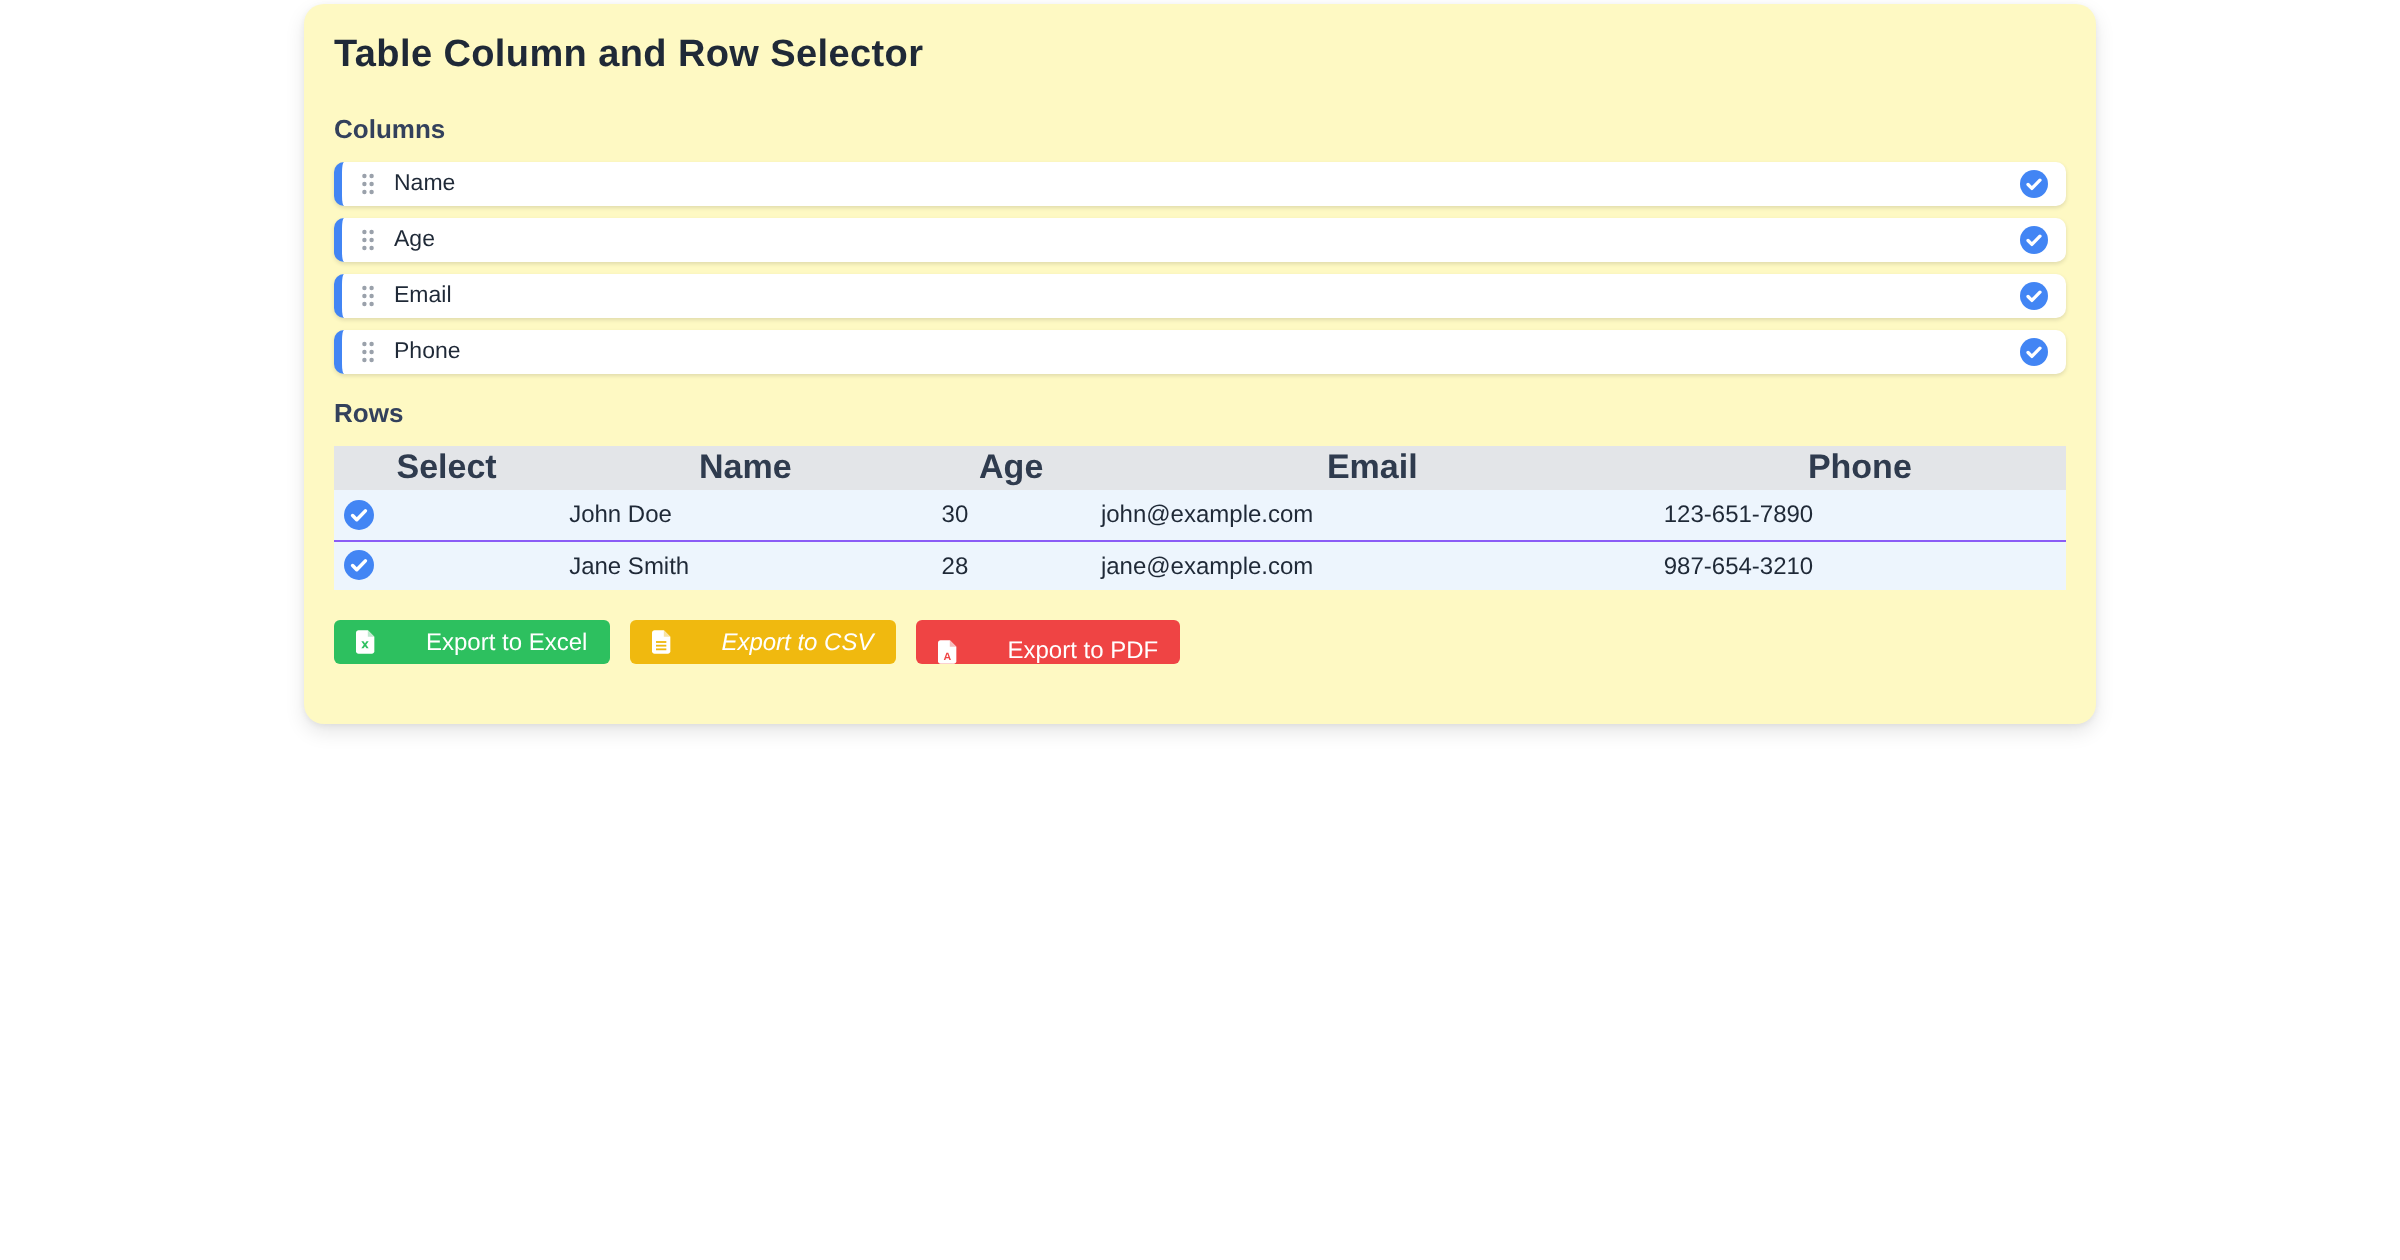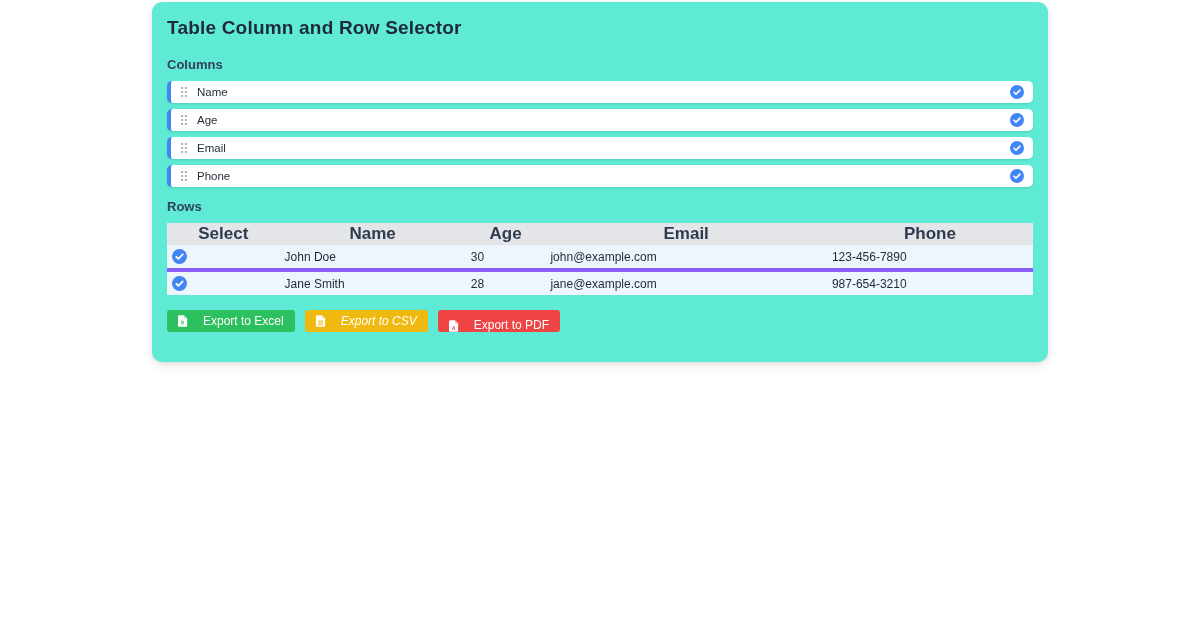--- a/index.html
+++ b/index.html
@@ -5,21 +5,21 @@
   * { box-sizing: border-box; margin: 0; padding: 0; }
   html, body { width: 1200px; height: 630px; }
   body {
     background: #ffffff;
     font-family: "Liberation Sans", sans-serif;
     -webkit-font-smoothing: antialiased;
   }
   .card {
     width: 896px;
     margin: 2px auto 0;
-    background: #5eead4;
+    background: #fef9c3;
     border-radius: 10px;
     box-shadow: 0 4px 10px rgba(0,0,0,0.10), 0 1px 3px rgba(0,0,0,0.06);
     padding: 15px 15px 30px 15px;
   }
   .page-title {
     font-size: 19px;
     font-weight: 700;
     color: #1f2937;
     letter-spacing: 0.2px;
     margin-bottom: 18px;
@@ -62,31 +62,31 @@
     color: #2f3b4e;
     text-align: center;
   }
   tbody td {
     background: #edf5fd;
     height: 25px;
     font-size: 12px;
     color: #1f2937;
     text-align: left;
     padding-left: 5px;
-    border-bottom: 4px solid #8b5cf6;
+    border-bottom: 1px solid #8b5cf6;
   }
   tbody tr:last-child td { border-bottom: none; }
   td.select-cell { padding-left: 5px; }
   .row-check { display: inline-flex; vertical-align: middle; cursor: pointer; }
   
   .btn-row { display: flex; gap: 10px; margin-top: 15px; }
   .btn {
     display: inline-flex;
     align-items: center;
-    gap: 15px;
+    gap: 25px;
     height: 22px;
     padding: 0 11px;
     border: none;
     border-radius: 3px;
     color: #ffffff;
     font-family: "Liberation Sans", sans-serif;
     font-size: 12px;
     cursor: pointer;
   }
   .file-icon { display: inline-flex; }
@@ -217,21 +217,21 @@
           <span class="row-check">
             <svg width="15" height="15" viewBox="0 0 16 16">
                 <circle cx="8" cy="8" r="8" fill="#4285f4"></circle>
                 <path d="M4.6 8.3l2.2 2.2 4.6-4.7" stroke="#fff" stroke-width="1.9" fill="none" stroke-linecap="round" stroke-linejoin="round"></path>
               </svg>
           </span>
         </td>
         <td>John Doe</td>
         <td>30</td>
         <td>john@example.com</td>
-        <td>123-456-7890</td>
+        <td>123-651-7890</td>
       </tr>
       <tr>
         <td class="select-cell">
           <span class="row-check">
             <svg width="15" height="15" viewBox="0 0 16 16">
                 <circle cx="8" cy="8" r="8" fill="#4285f4"></circle>
                 <path d="M4.6 8.3l2.2 2.2 4.6-4.7" stroke="#fff" stroke-width="1.9" fill="none" stroke-linecap="round" stroke-linejoin="round"></path>
               </svg>
           </span>
         </td>

